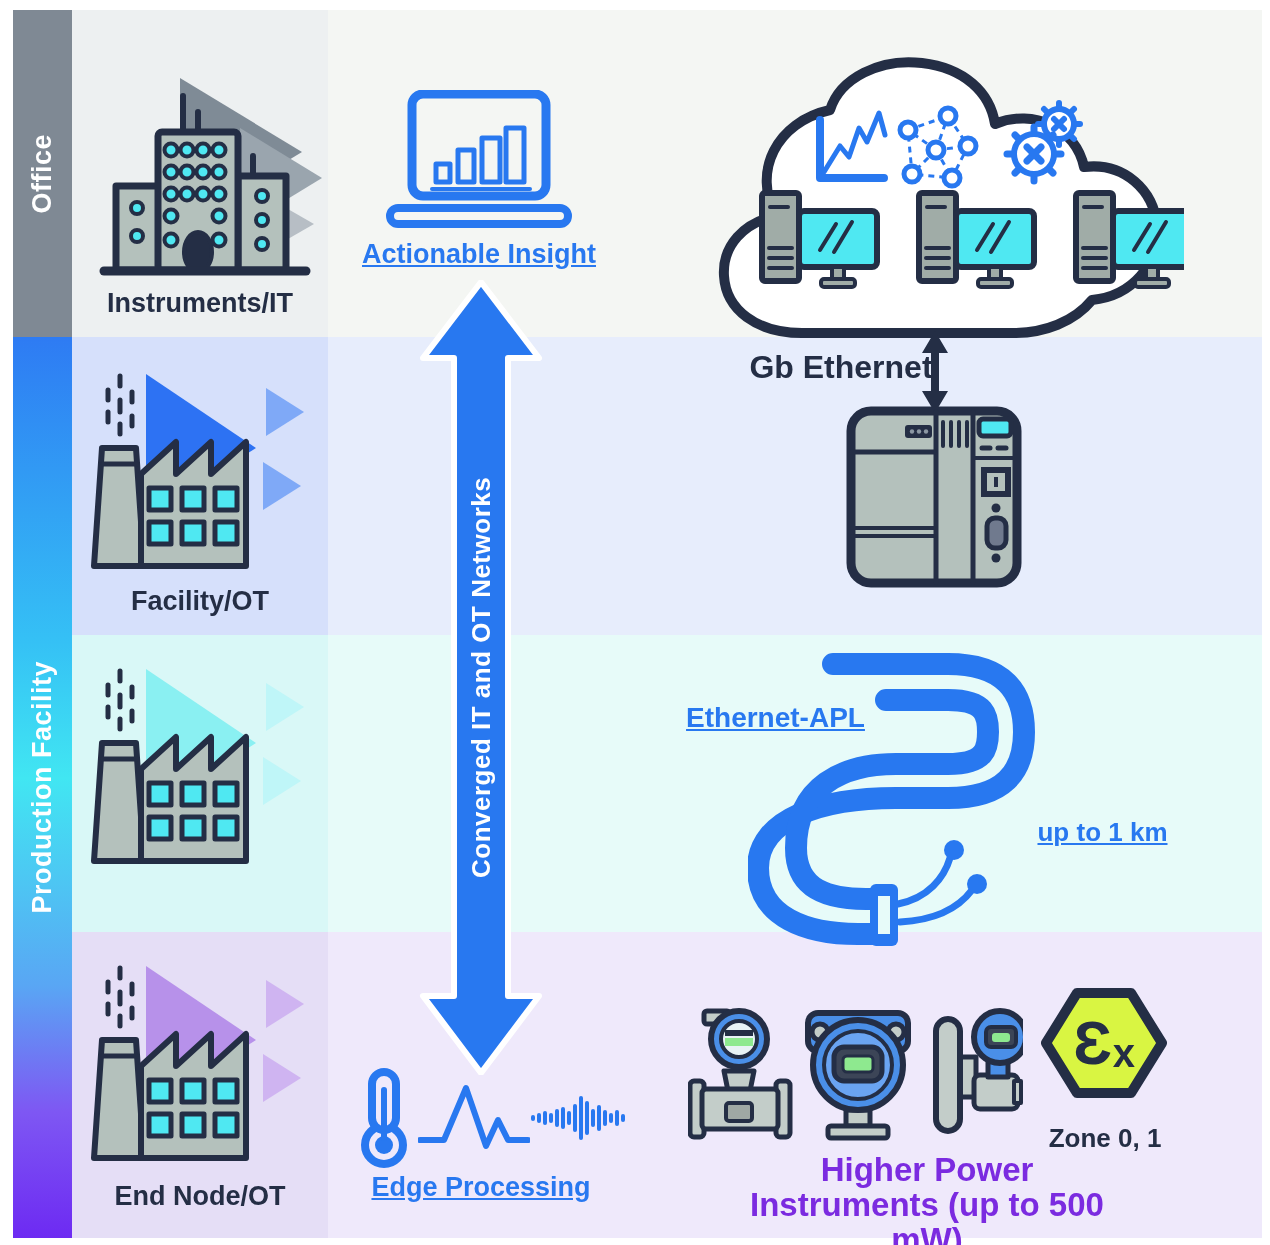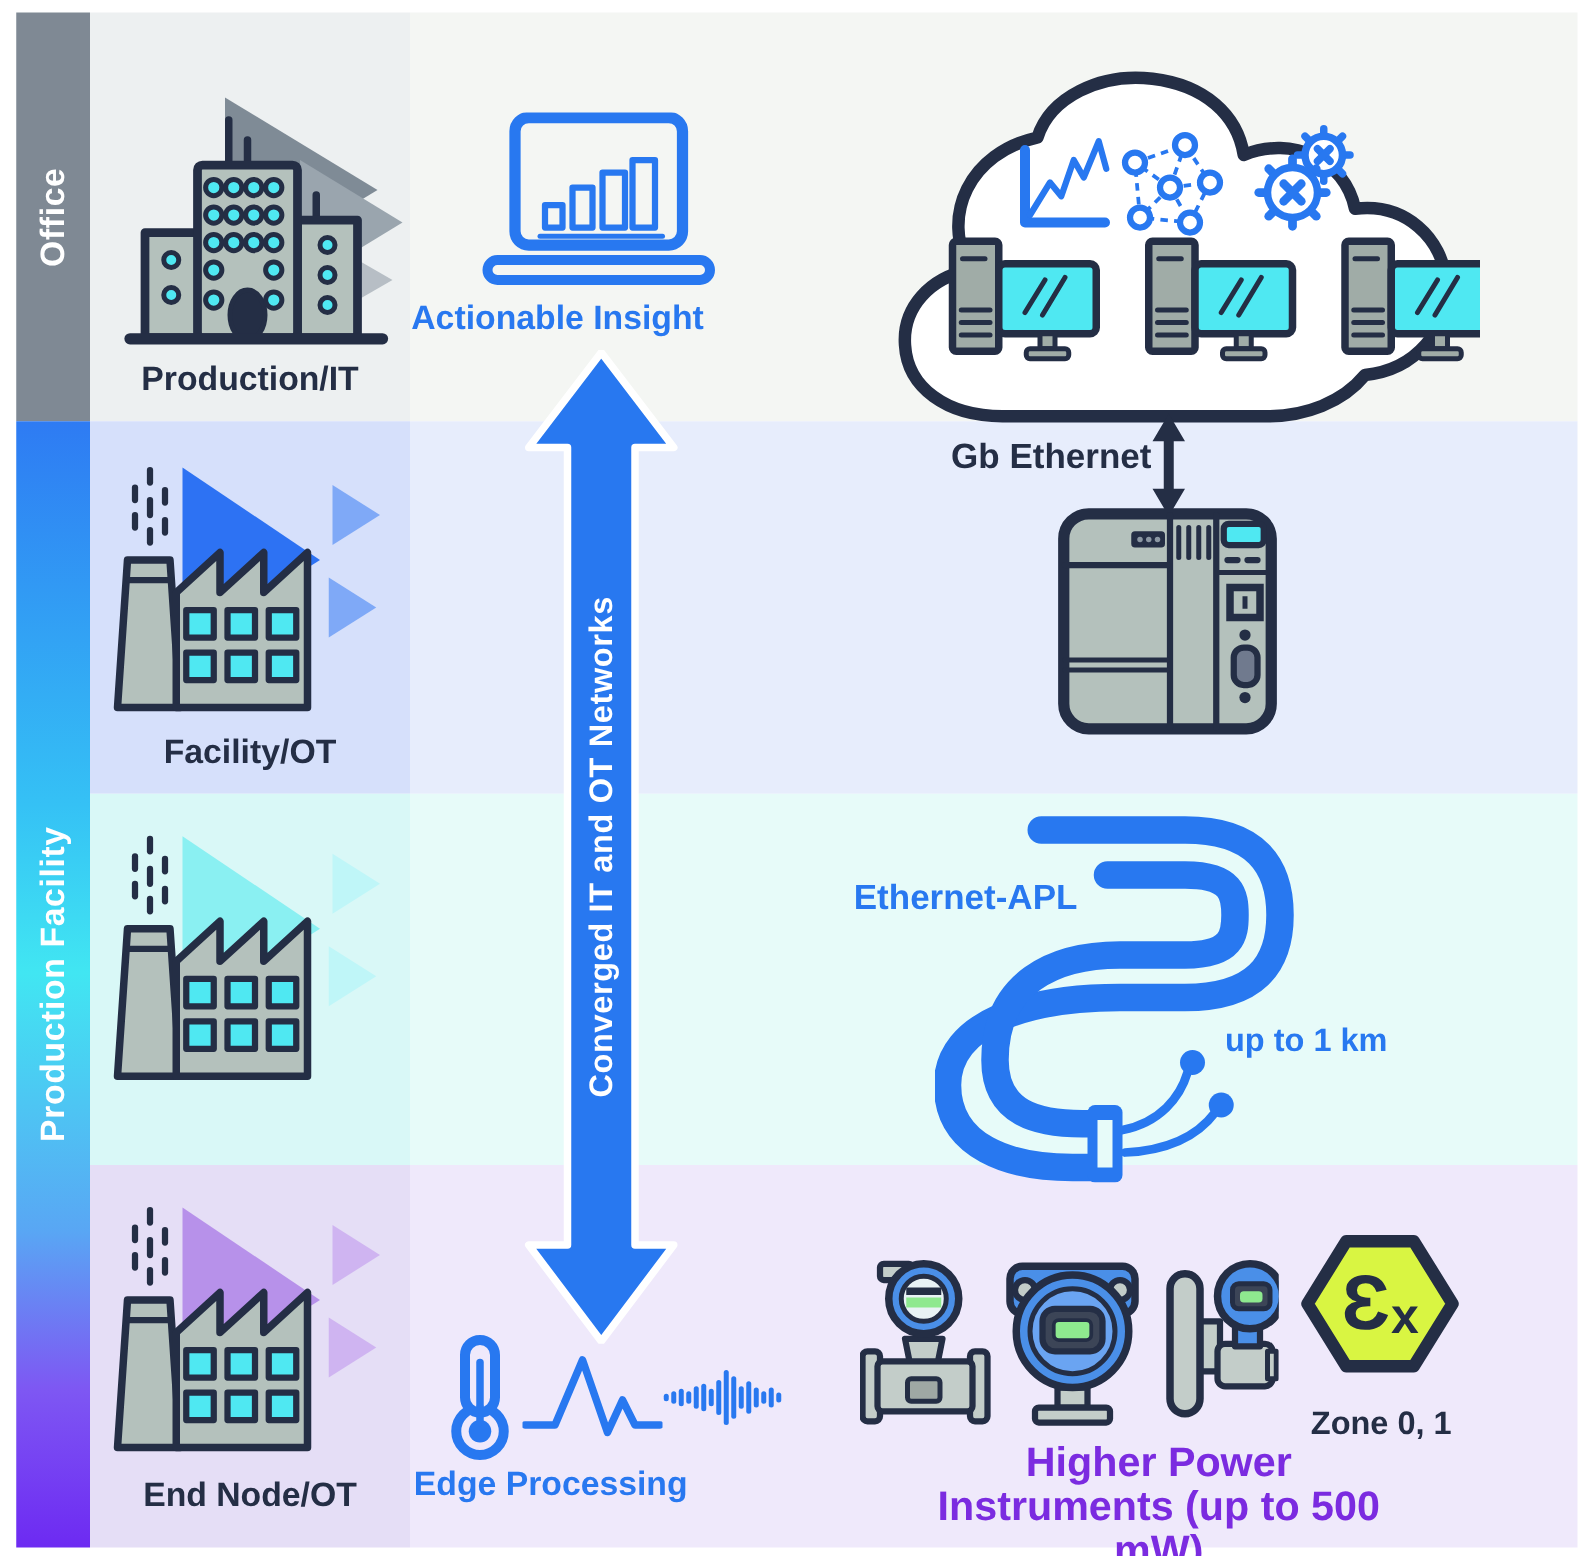--- a/index.html
+++ b/index.html
@@ -24,22 +24,22 @@
   .band-label{writing-mode:vertical-rl;transform:rotate(180deg);color:#fff;font-weight:700;
               font-size:27px;letter-spacing:.5px;white-space:nowrap;}
   #office-band{left:13px;top:10px;width:59px;height:327px;background:var(--office-band);}
   #pf-band{left:13px;top:337px;width:59px;height:901px;
     background:linear-gradient(180deg,var(--band-top) 0%,#35c1f5 34%,var(--band-mid) 49%,
                #59a6f4 72%,#7e57f3 86%,var(--band-bottom) 100%);}
   .iconcol{left:72px;width:256px;}
   .maincol{left:328px;width:934px;}
   .r1{top:10px;height:327px;} .r2{top:337px;height:298px;} .r3{top:635px;height:297px;} .r4{top:932px;height:306px;}
   .row-label{left:72px;width:256px;text-align:center;color:var(--navy);font-weight:700;font-size:27px;}
-  .blue-label{color:var(--accent-blue);font-weight:700;font-size:27px;text-align:left;}
-  .navy-label{color:var(--navy);font-weight:700;font-size:28px;text-align:center;}
+  .blue-label{color:var(--accent-blue);font-weight:700;font-size:27px;text-align:center;text-decoration:underline;}
+  .navy-label{color:var(--navy);font-weight:700;font-size:32px;text-align:center;}
   .purple-label{color:var(--purple-text);font-weight:700;font-size:33px;text-align:center;line-height:35px;}
   .arrow-text{display:flex;align-items:center;justify-content:center;writing-mode:vertical-rl;
               transform:rotate(180deg);color:#fff;font-weight:700;font-size:26px;letter-spacing:.5px;}
   .ex-text{display:flex;align-items:center;justify-content:center;color:var(--navy);font-weight:800;}
   .ex-text .eps{font-size:62px;line-height:62px;}
   .ex-text .exx{font-size:40px;line-height:40px;margin-top:20px;margin-left:1px;}
   svg{display:block;}
 </style>
 </head>
 <body>
@@ -178,21 +178,21 @@
         <rect x="63" y="120" width="22" height="22"></rect>
           <rect x="96" y="120" width="22" height="22"></rect>
           <rect x="129" y="120" width="22" height="22"></rect>
         <rect x="63" y="154" width="22" height="22"></rect>
           <rect x="96" y="154" width="22" height="22"></rect>
           <rect x="129" y="154" width="22" height="22"></rect>
       </g>
     </g>
   </svg>
 
-  <div class="abs row-label" style="top:288px;">Production/IT</div>
+  <div class="abs row-label" style="top:288px;">Instruments/IT</div>
   <div class="abs row-label" style="top:586px;">Facility/OT</div>
   <div class="abs row-label" style="top:1181px;">End Node/OT</div>
 
   <svg class="abs" style="left:384px;top:90px;" width="190" height="145" viewBox="0 0 190 145">
     <g stroke="var(--accent-blue)" fill="none" stroke-linecap="round" stroke-linejoin="round">
       <rect x="28" y="4" width="134" height="102" rx="11" stroke-width="9"></rect>
       <rect x="52" y="74" width="14" height="18" stroke-width="5"></rect>
       <rect x="74" y="60" width="16" height="32" stroke-width="5"></rect>
       <rect x="98" y="48" width="18" height="44" stroke-width="5"></rect>
       <rect x="122" y="38" width="18" height="54" stroke-width="5"></rect>

